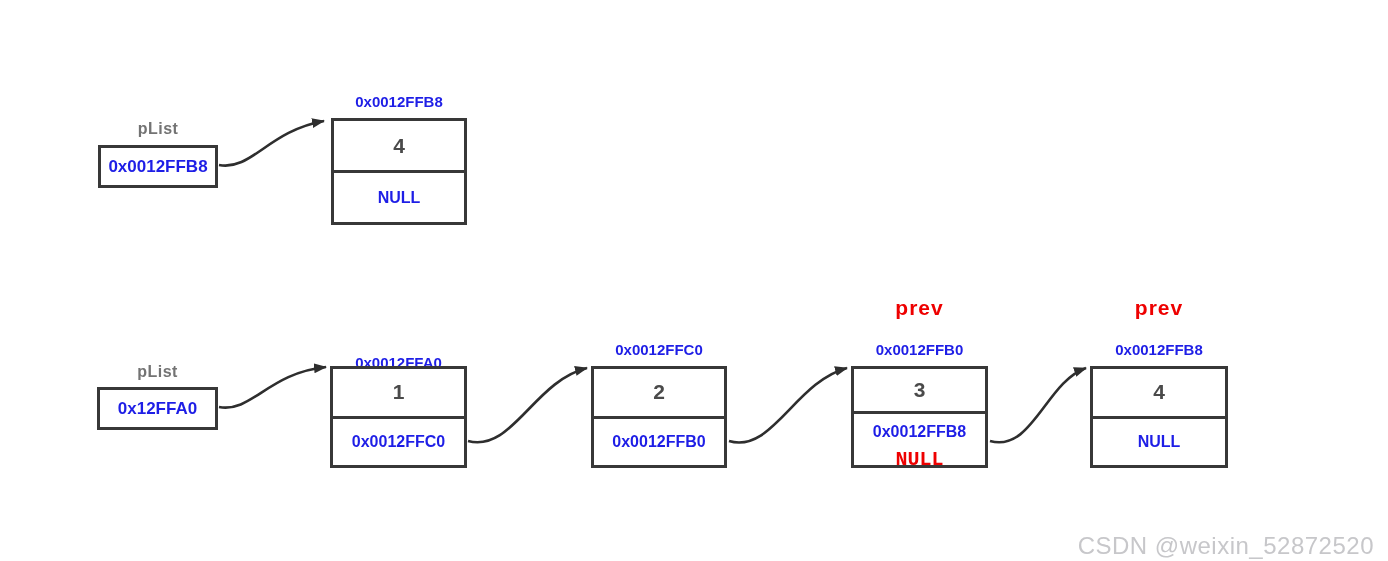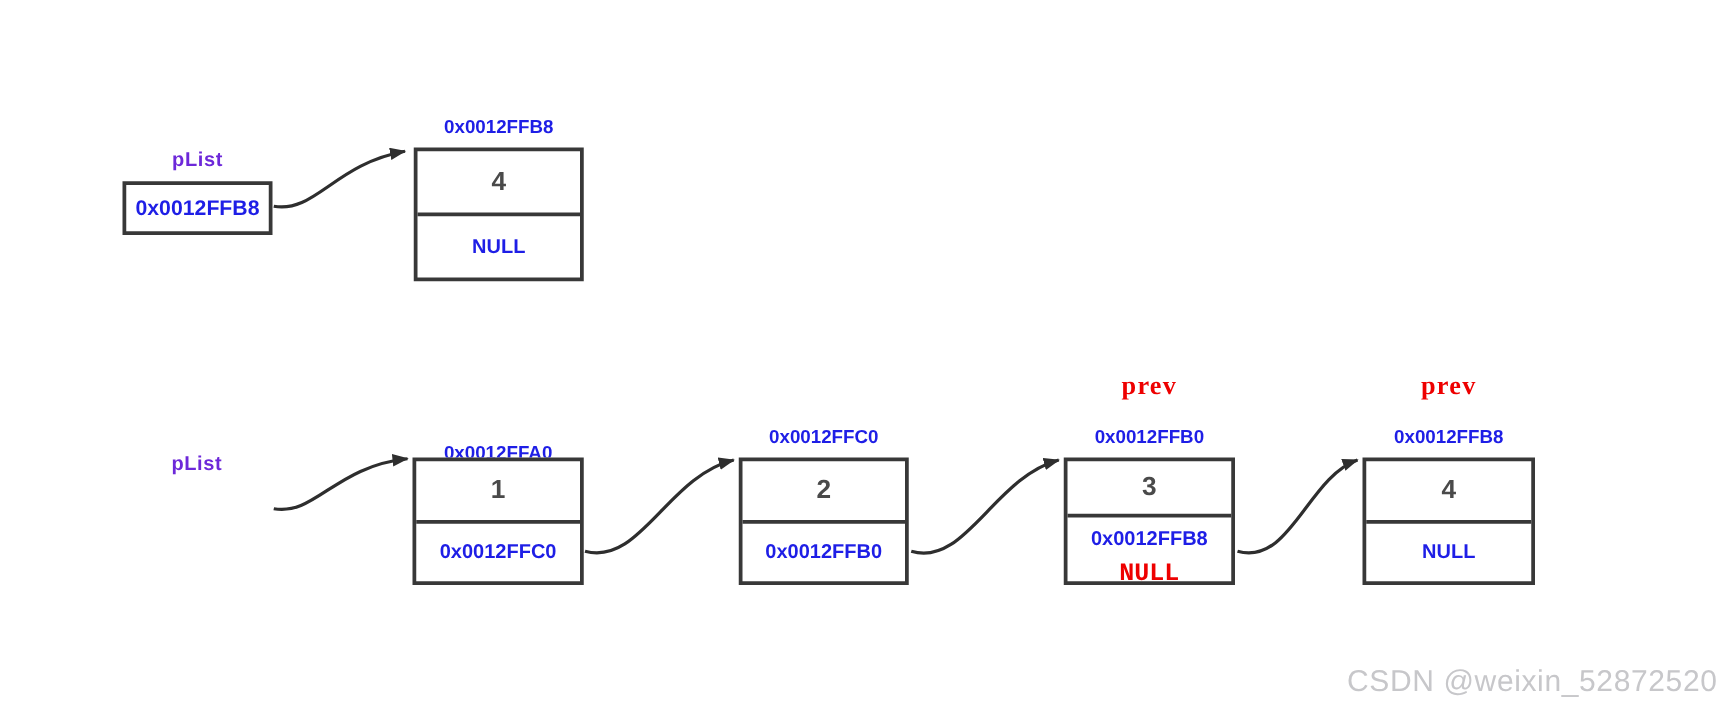--- a/index.html
+++ b/index.html
@@ -6,21 +6,21 @@
   .canvas{
     position:relative;
     width:1388px;height:561px;
     background:#ffffff;
     font-family:"Liberation Sans", sans-serif;
     overflow:hidden;
   }
   .arrow-layer{position:absolute;left:0;top:0;pointer-events:none;}
   .ptr-label{
     position:absolute;
-    font-size:16px;font-weight:bold;color:#6d28d9;
+    font-size:16px;font-weight:bold;color:#737373;
     text-align:center;letter-spacing:0.5px;
   }
   .ptr-box{
     position:absolute;
     border:3px solid var(--border-dark,#383838);
     background:#ffffff;
     display:flex;align-items:center;justify-content:center;
     font-size:17px;font-weight:bold;color:var(--address-blue,#1e1ee6);
     box-sizing:border-box;
   }
@@ -42,21 +42,21 @@
   }
   .cell-data{
     border-bottom:3px solid var(--border-dark,#383838);
     font-size:21px;font-weight:bold;color:var(--value-dark,#4a4a4a);
   }
   .cell-next{
     font-size:16px;font-weight:bold;color:var(--address-blue,#1e1ee6);
   }
   .red-label{
     position:absolute;
-    font-family:Liberation Serif, serif;
+    font-family:Liberation Sans, sans-serif;
     font-size:21px;font-weight:bold;color:var(--annotation-red,#ee0000);
     text-align:center;letter-spacing:1px;
   }
   .null-annotation{
     position:absolute;
     font-family:"Liberation Mono", monospace;
     font-size:20px;font-weight:bold;color:var(--annotation-red,#ee0000);
     text-align:center;z-index:5;line-height:1;
   }
   .watermark{
@@ -89,20 +89,23 @@
     <span>0x0012FFB8</span>
   </div>
 
   <div class="addr-label" style="left:331px;top:93px;width:136px;">0x0012FFB8</div>
   <div class="node" style="left:331px;top:118px;width:136px;height:107px;">
     <div class="cell cell-data">4</div>
     <div class="cell cell-next">NULL</div>
   </div>
 
   <div class="ptr-label" style="left:97px;top:363px;width:121px;">pList</div>
+  <div class="ptr-box" style="left:97px;top:387px;width:121px;height:43px;">
+    <span>0x12FFA0</span>
+  </div>
 
   <div class="red-label" style="left:851px;top:296px;width:137px;">prev</div>
   <div class="red-label" style="left:1090px;top:296px;width:138px;">prev</div>
 
   <div class="addr-label" style="left:330px;top:354px;width:137px;">0x0012FFA0</div>
   <div class="node" style="left:330px;top:366px;width:137px;height:102px;">
     <div class="cell cell-data">1</div>
     <div class="cell cell-next">0x0012FFC0</div>
   </div>
 

